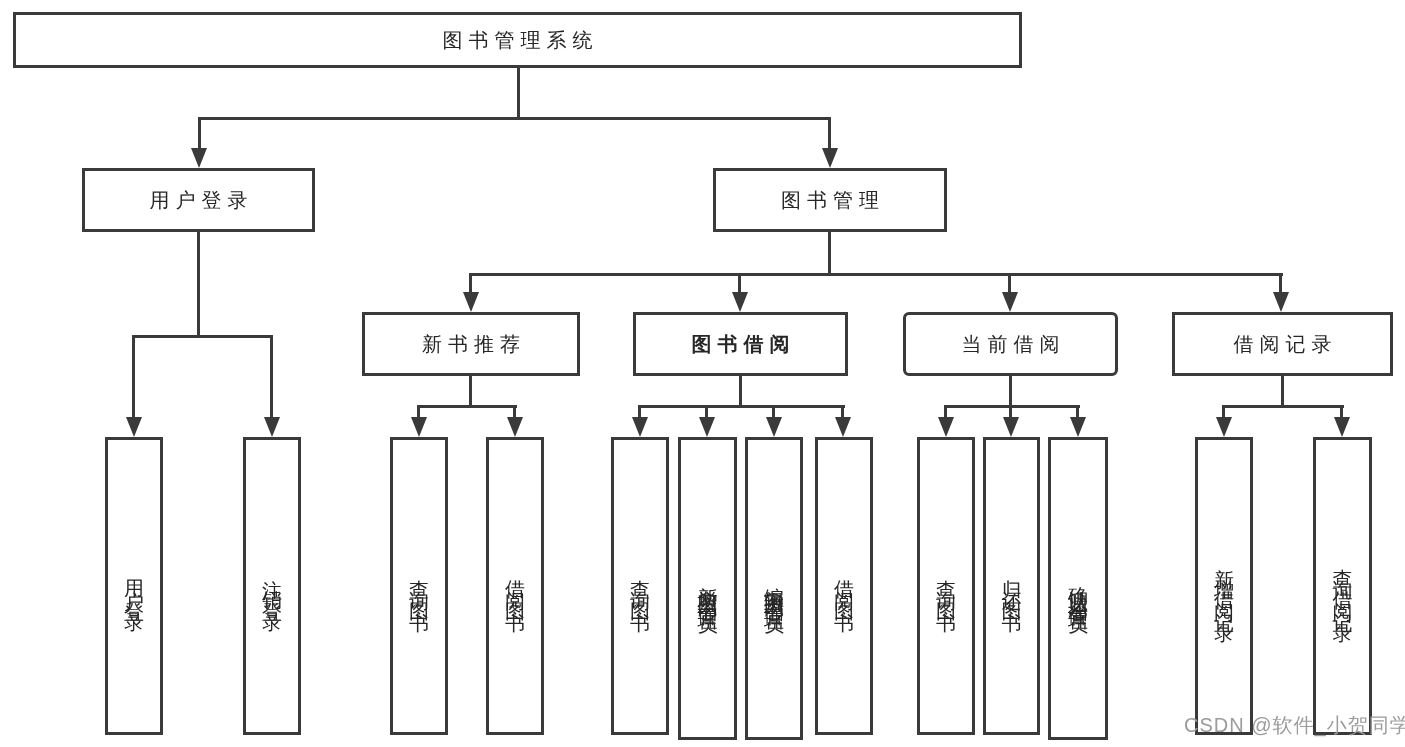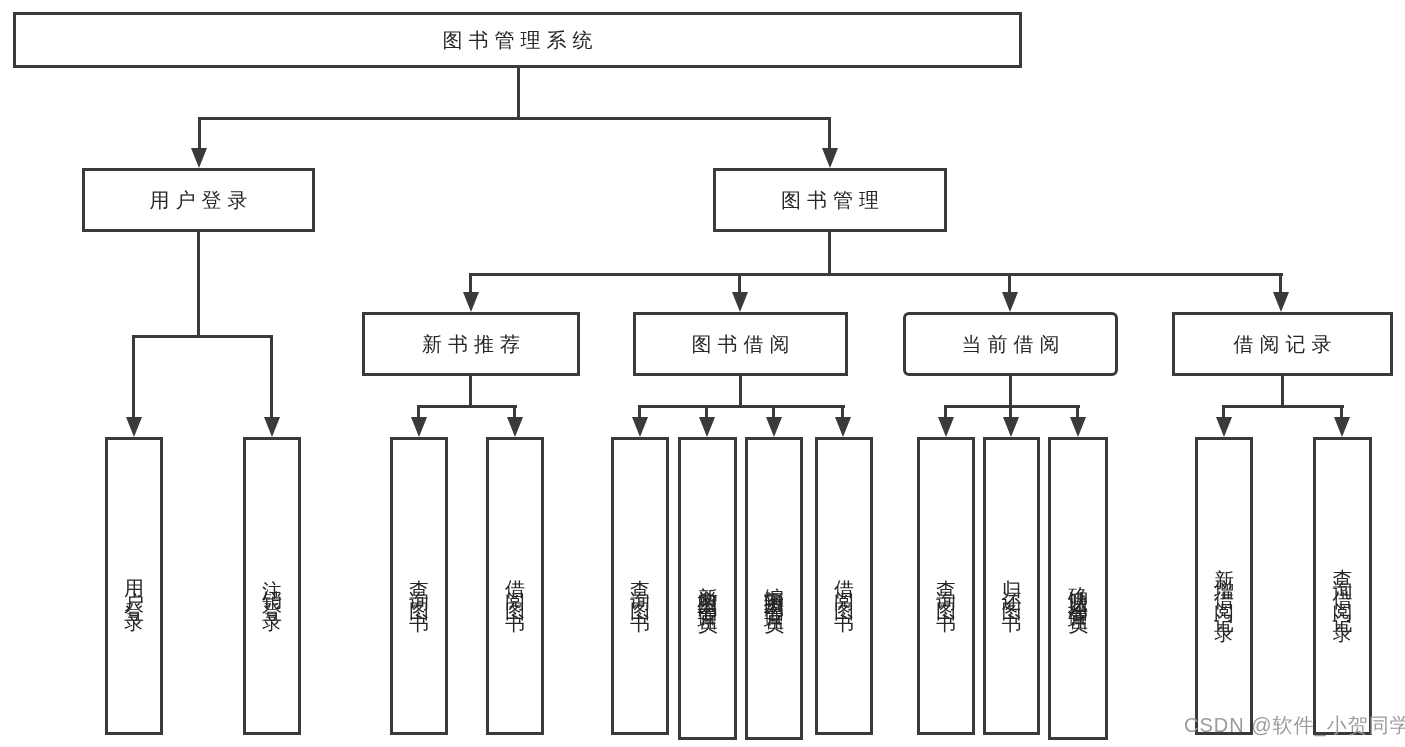--- a/index.html
+++ b/index.html
@@ -95,21 +95,21 @@
   <div class="arrow" style="left:1216px;top:417px;"></div>
   <div class="vline" style="left:1340px;top:405px;height:16px;"></div>
   <div class="arrow" style="left:1334px;top:417px;"></div>
 
   <div class="box hbox" style="left:13px;top:12px;width:1009px;height:56px;">图书管理系统</div>
 
   <div class="box hbox" style="left:82px;top:168px;width:233px;height:64px;">用户登录</div>
   <div class="box hbox" style="left:362px;top:312px;width:218px;height:64px;">新书推荐</div>
 
   <div class="box hbox" style="left:713px;top:168px;width:234px;height:64px;">图书管理</div>
-  <div class="box hbox" style="left:633px;top:312px;width:215px;height:64px;">图书借阅</div>
+  <div class="box hbox" style="left:633px;top:312px;width:215px;height:64px;font-weight:bold;">图书借阅</div>
   <div class="box hbox" style="left:903px;top:312px;width:215px;height:64px;border-radius:6px;">当前借阅</div>
   <div class="box hbox" style="left:1172px;top:312px;width:221px;height:64px;">借阅记录</div>
 
   <div class="box leaf" style="left:105px;top:437px;width:58px;height:298px;">
       <span>用户登录</span>
     </div>
   <div class="box leaf" style="left:243px;top:437px;width:58px;height:298px;">
       <span>注销登录</span>
     </div>
 

